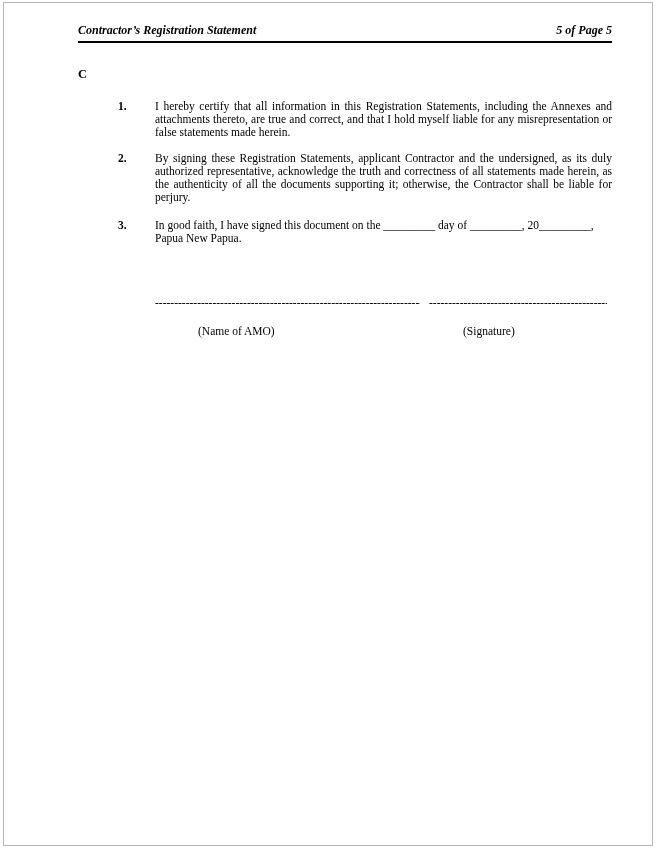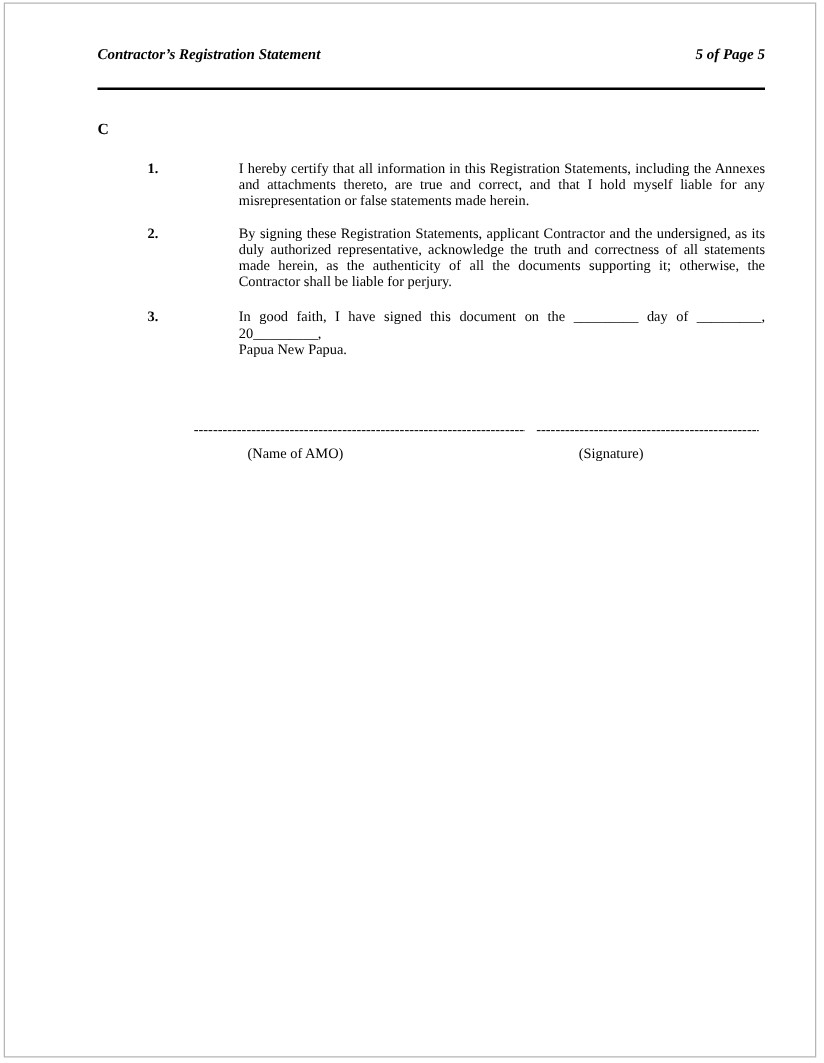--- a/index.html
+++ b/index.html
@@ -27,22 +27,21 @@
   }
   .header {
     display: flex;
     justify-content: space-between;
     align-items: baseline;
     font-size: 12px;
     font-weight: bold;
     font-style: italic;
     line-height: 14px;
     border-bottom: 2px solid #000;
-    padding-bottom: 20px;
-    margin-top: 13px;
+    padding-bottom: 4px;
   }
   .section-heading {
     display: flex;
     margin-top: 24px;
     font-size: 12.5px;
     font-weight: bold;
     line-height: 14px;
   }
   .sec-letter { width: 40px; flex: none; }
   .item {
@@ -51,38 +50,37 @@
     font-size: 11.5px;
     line-height: 13px;
   }
   .item-1 { margin-top: 19px; }
   .item-2 { margin-top: 13px; }
   .item-3 { margin-top: 15px; }
   .num { width: 37px; flex: none; font-weight: bold; }
   .itext {
     flex: 1;
     text-align: justify;
-    margin-left: 36px;
   }
   .itext.preline { white-space: pre-line; }
   .sig-row {
     display: flex;
     margin-top: 51px;
     margin-left: 77px;
     font-size: 11.5px;
     line-height: 13px;
   }
   .sig-col-left  { width: 265px; margin-right: 9px; flex: none; }
   .sig-col-right { width: 178px; flex: none; }
   .dashline {
     white-space: nowrap;
     overflow: hidden;
     height: 13px;
   }
-  .sig-label { margin-top: 6px; }
+  .sig-label { margin-top: 16px; }
   .sig-label-left  { padding-left: 43px; }
   .sig-label-right { padding-left: 34px; font-family: Liberation Serif, serif; }
 </style>
 </head>
 <body>
 
 <div class="page">
   <div class="inner">
 
     <div class="header">

